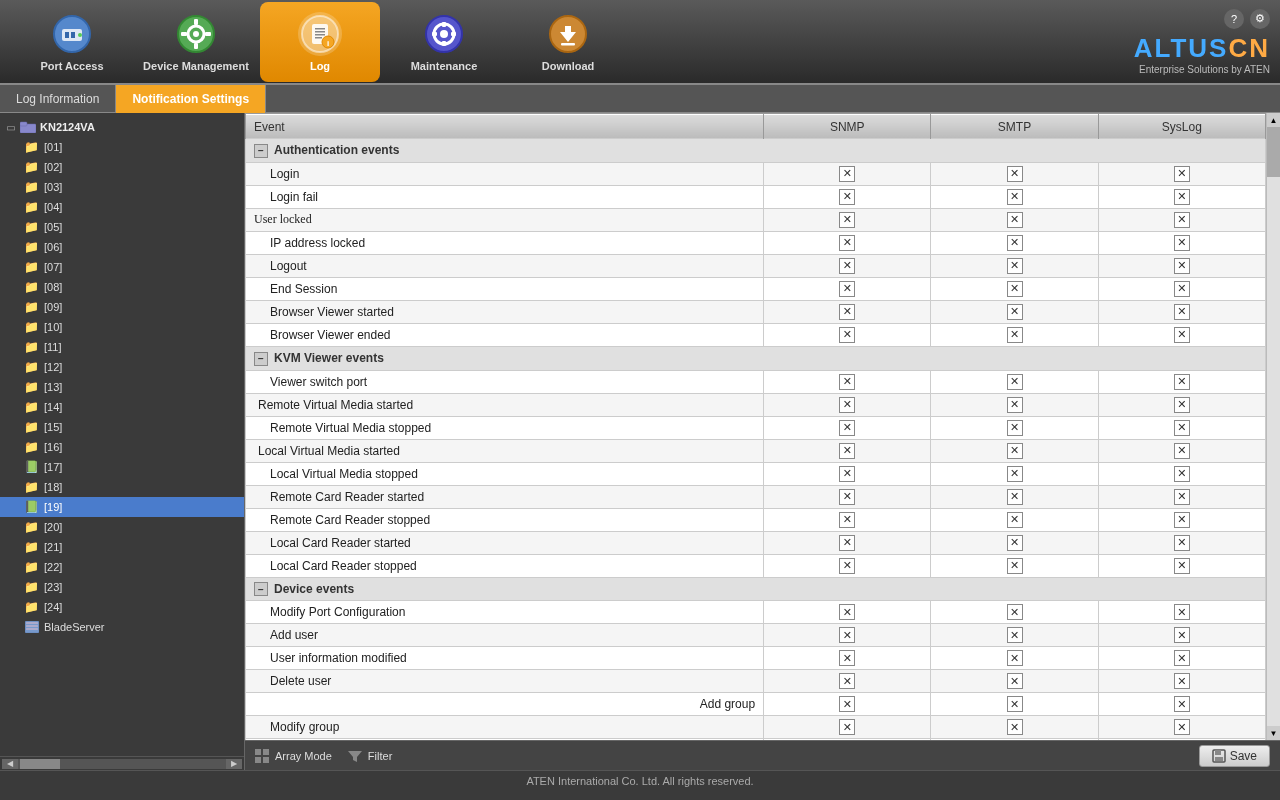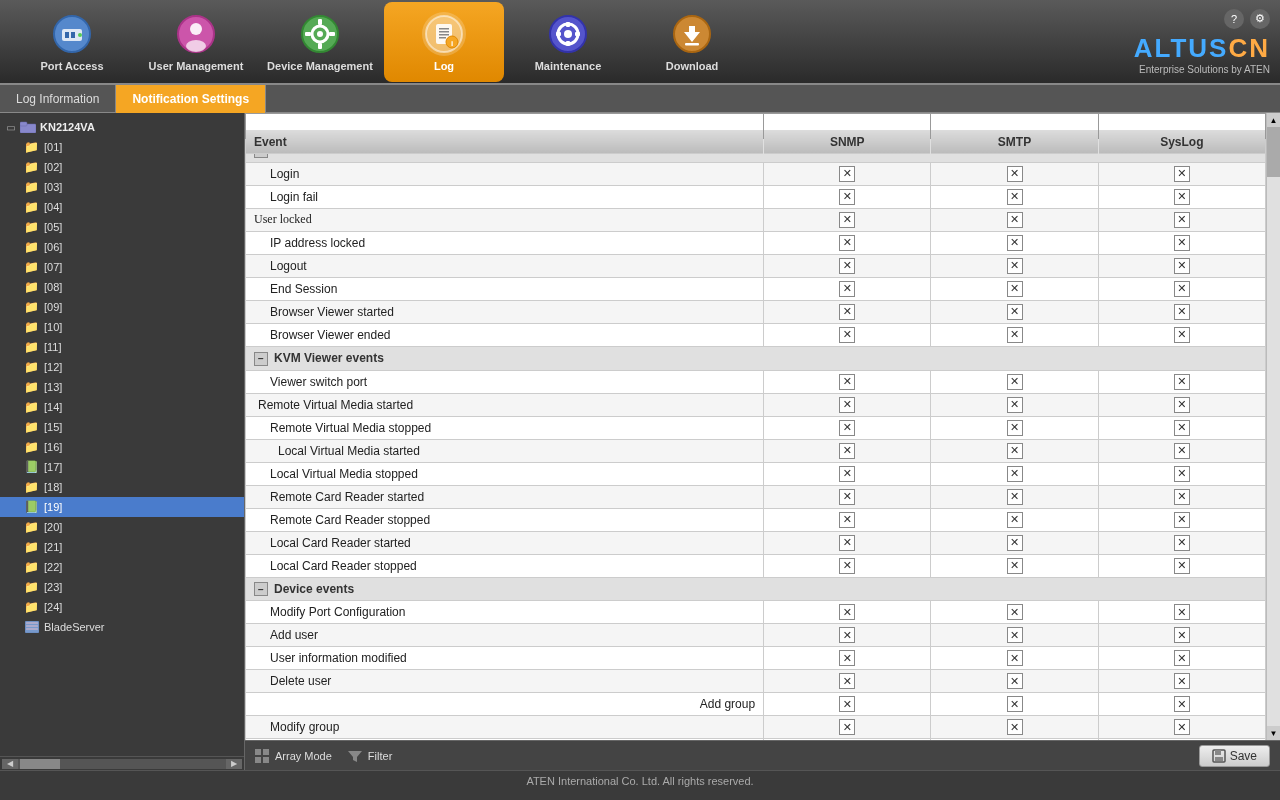--- a/index.html
+++ b/index.html
@@ -150,24 +150,24 @@
     table {
       width: 100%;
       border-collapse: collapse;
       font-size: 12px;
     }
     thead th {
       background: linear-gradient(to bottom, #ddd, #bbb);
       border: 1px solid #999;
       padding: 5px 8px;
       text-align: left;
-      font-weight: bold;
+      font-weight: normal;
       color: #333;
       position: sticky;
-      top: 16px;
+      top: 1px;
       z-index: 10;
     }
     tbody td {
       border: 1px solid #ccc;
       padding: 3px 8px;
       color: #222;
     }
     tbody tr:nth-child(even) td { background: #f5f5f5; }
     tbody tr:nth-child(odd) td { background: #fff; }
 
@@ -263,30 +263,20 @@
     <div class="nav-icon">
       <svg width="40" height="40" viewBox="0 0 40 40">
         <circle cx="20" cy="20" r="18" fill="#5588cc" stroke="#3366aa" stroke-width="2"></circle>
         <rect x="10" y="15" width="20" height="12" rx="2" fill="#fff" opacity="0.8"></rect>
         <rect x="13" y="18" width="4" height="6" fill="#3366aa"></rect>
         <rect x="19" y="18" width="4" height="6" fill="#3366aa"></rect>
         <circle cx="28" cy="21" r="2" fill="#55cc55"></circle>
       </svg>
     </div>
     <span class="nav-label">Port Access</span>
-  </div>
-  <div class="nav-item">
-    <div class="nav-icon">
-      <svg width="40" height="40" viewBox="0 0 40 40">
-        <circle cx="20" cy="20" r="18" fill="#cc55aa" stroke="#aa3388" stroke-width="2"></circle>
-        <circle cx="20" cy="15" r="6" fill="#fff" opacity="0.9"></circle>
-        <ellipse cx="20" cy="32" rx="10" ry="6" fill="#fff" opacity="0.7"></ellipse>
-      </svg>
-    </div>
-    <span class="nav-label">User Management</span>
   </div>
   <div class="nav-item">
     <div class="nav-icon">
       <svg width="40" height="40" viewBox="0 0 40 40">
         <circle cx="20" cy="20" r="18" fill="#55aa55" stroke="#338833" stroke-width="2"></circle>
         <circle cx="20" cy="20" r="8" fill="none" stroke="#fff" stroke-width="3"></circle>
         <circle cx="20" cy="20" r="3" fill="#fff"></circle>
         <rect x="18" y="5" width="4" height="6" rx="1" fill="#fff"></rect>
         <rect x="18" y="29" width="4" height="6" rx="1" fill="#fff"></rect>
         <rect x="5" y="18" width="6" height="4" rx="1" fill="#fff"></rect>
@@ -567,21 +557,21 @@
                 <td class="check-cell"><div class="checkbox-x">✕</div></td>
                 <td class="check-cell"><div class="checkbox-x">✕</div></td>
               </tr>
               <tr>
                 <td style="padding-left: 24px;">Remote Virtual Media stopped</td>
                 <td class="check-cell"><div class="checkbox-x">✕</div></td>
                 <td class="check-cell"><div class="checkbox-x">✕</div></td>
                 <td class="check-cell"><div class="checkbox-x">✕</div></td>
               </tr>
               <tr>
-                <td style="padding-left: 32px;">Local Virtual Media started</td>
+                <td style="padding-left: 12px;">Local Virtual Media started</td>
                 <td class="check-cell"><div class="checkbox-x">✕</div></td>
                 <td class="check-cell"><div class="checkbox-x">✕</div></td>
                 <td class="check-cell"><div class="checkbox-x">✕</div></td>
               </tr>
               <tr>
                 <td style="padding-left: 24px;">Local Virtual Media stopped</td>
                 <td class="check-cell"><div class="checkbox-x">✕</div></td>
                 <td class="check-cell"><div class="checkbox-x">✕</div></td>
                 <td class="check-cell"><div class="checkbox-x">✕</div></td>
               </tr>

